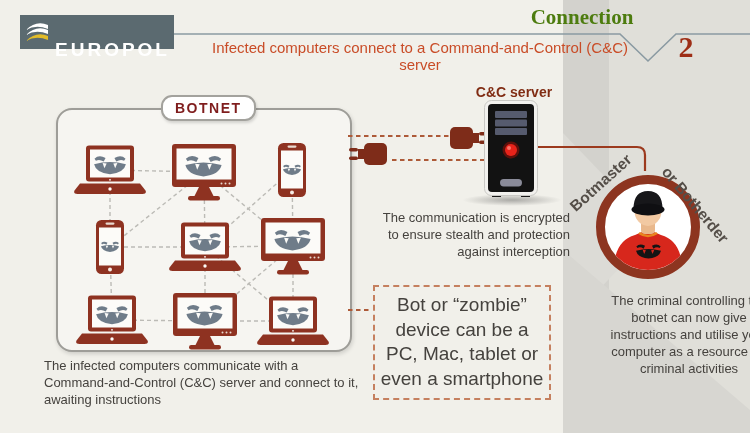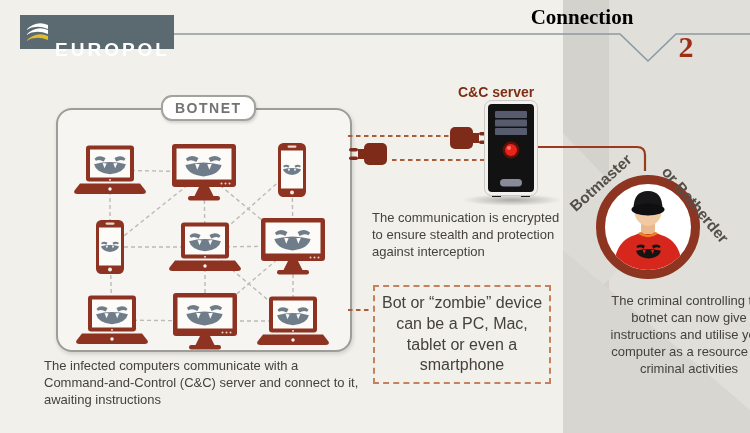--- a/index.html
+++ b/index.html
@@ -12,48 +12,48 @@
   .panel-fold{left:563px;top:0;width:187px;height:433px;background:#dcdbd6;
               clip-path:polygon(0px 133px,93px 230px,0px 327px);}
   .panel-diag{left:563px;top:0;width:187px;height:433px;background:#d7d6d1;
               clip-path:polygon(0px 250px,187px 410px,187px 433px,0px 433px);}
   #overlay{left:0;top:0;z-index:2;pointer-events:none;}
   
   .logo{left:20px;top:15px;width:154px;height:34px;background:#5b6a70;
         display:flex;align-items:center;justify-content:center;gap:5px;z-index:3;}
   .logo-text{color:#fff;font-weight:bold;font-size:19px;letter-spacing:3px;margin-top:36px;}
   .stage-title{left:482px;top:5px;width:200px;text-align:center;z-index:3;
-        font-family:"Liberation Serif",serif;font-weight:bold;font-size:21px;color:#000000;}
+        font-family:"Liberation Serif",serif;font-weight:bold;font-size:21px;color:#4d7c0f;}
   .subtitle{left:200px;top:39px;width:440px;text-align:center;z-index:3;
         font-size:15px;color:#c94c27;}
   .step-num{left:668px;top:30px;width:36px;text-align:center;z-index:3;
         font-family:"Liberation Serif",serif;font-weight:bold;font-size:30px;color:#9e2e16;}
   
   .botnet-box{left:56px;top:108px;width:292px;height:240px;background:#f6f5f1;
         border:2px solid #9e9d98;border-radius:16px;box-shadow:1px 2px 4px rgba(0,0,0,.15);z-index:1;}
   .botnet-label{left:161px;top:95px;background:#fff;border:2px solid #a3a29d;border-radius:11px;
-        padding:3px 12px;font-weight:bold;font-size:14px;letter-spacing:1.5px;color:#737373;
+        padding:3px 12px;font-weight:bold;font-size:14px;letter-spacing:1.5px;color:#7f1d1d;
         box-shadow:1px 2px 3px rgba(0,0,0,.15);z-index:4;}
   #mesh{position:absolute;left:0;top:0;}
   #mesh line{stroke:#bcbbb6;stroke-width:1.4;stroke-dasharray:4 3;}
   .device{position:absolute;}
   .caption{color:#45423e;font-size:13px;line-height:1.3;z-index:3;}
   .botnet-caption{left:44px;top:358px;width:318px;text-align:left;}
-  .enc-note{left:372px;top:210px;width:198px;text-align:left;}
+  .enc-note{left:372px;top:210px;width:198px;text-align:right;}
   .zombie-box{left:373px;top:285px;width:170px;border:2px dashed #c5805f;
-        padding:6px 2px;text-align:center;font-size:16px;color:#45423e;line-height:1.3;z-index:3;}
+        padding:6px 2px;text-align:center;font-size:19px;color:#45423e;line-height:1.3;z-index:3;}
   .criminal-caption{left:570px;top:293px;width:158px;text-align:center;z-index:3;margin-left:40px;}
   
   .plug1{left:449px;top:125px;z-index:3;}
   .plug2{left:348px;top:141px;z-index:3;transform:scaleX(-1);}
   .magnifier{left:402px;top:126px;z-index:4;}
   .server{left:484px;top:100px;z-index:3;}
   .server-shadow{left:462px;top:194px;width:100px;height:12px;border-radius:50%;
         background:radial-gradient(ellipse at center,rgba(40,40,40,.35),rgba(40,40,40,0) 70%);z-index:2;}
-  .server-label{left:458px;top:84px;width:112px;text-align:left;font-weight:bold;
+  .server-label{left:458px;top:84px;width:112px;text-align:center;font-weight:bold;
         font-size:14px;color:#802c13;z-index:3;}
   
   .crim-circle{left:596px;top:175px;width:104px;height:104px;box-sizing:border-box;
         border:9px solid #8d3520;border-radius:50%;background:#fff;overflow:hidden;z-index:3;}
   .rot-label{position:absolute;font-weight:bold;font-size:15.5px;color:#544e48;
         text-align:center;z-index:4;white-space:nowrap;}
   .lbl-botmaster{left:552px;top:174px;width:98px;transform:rotate(-42deg);}
   .lbl-botherder{left:633px;top:196px;width:124px;transform:rotate(50deg);}
 </style>
 </head>
@@ -76,20 +76,21 @@
 
   <div class="abs logo">
     <svg width="26" height="24" viewBox="0 0 26 24">
       <path d="M2,10 Q12,0 24,5 L24,9 Q12,4 2,10 Z" fill="#ffffff"></path>
       <path d="M2,15 Q12,5 24,10 L24,14 Q12,9 2,15 Z" fill="#ffffff"></path>
       <path d="M2,21 Q12,11 24,16 L24,20 Q12,15 2,21 Z" fill="#e3bc28"></path>
     </svg>
     <span class="logo-text">EUROPOL</span>
   </div>
   <div class="abs stage-title">Connection</div>
+  <div class="abs subtitle">Infected computers connect to a Command-and-Control (C&amp;C) server</div>
   <div class="abs step-num">2</div>
 
   <div class="abs botnet-box">
     <svg id="mesh" width="292" height="240" viewBox="0 0 292 240">
         <line x1="52" y1="60" x2="146" y2="62"></line>
         <line x1="52" y1="60" x2="52" y2="137"></line>
         <line x1="146" y1="62" x2="147" y2="137"></line>
         <line x1="234" y1="60" x2="235" y2="136"></line>
         <line x1="146" y1="62" x2="52" y2="137"></line>
         <line x1="234" y1="60" x2="147" y2="137"></line>

